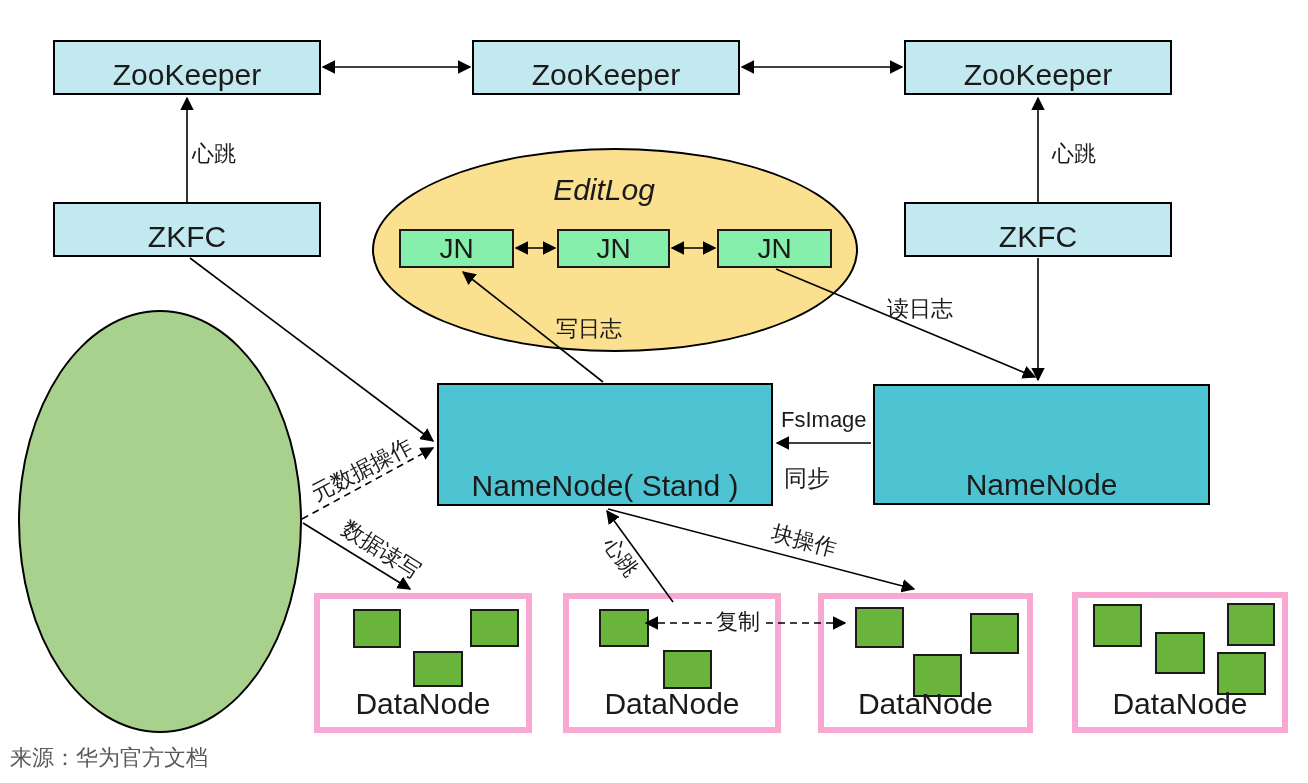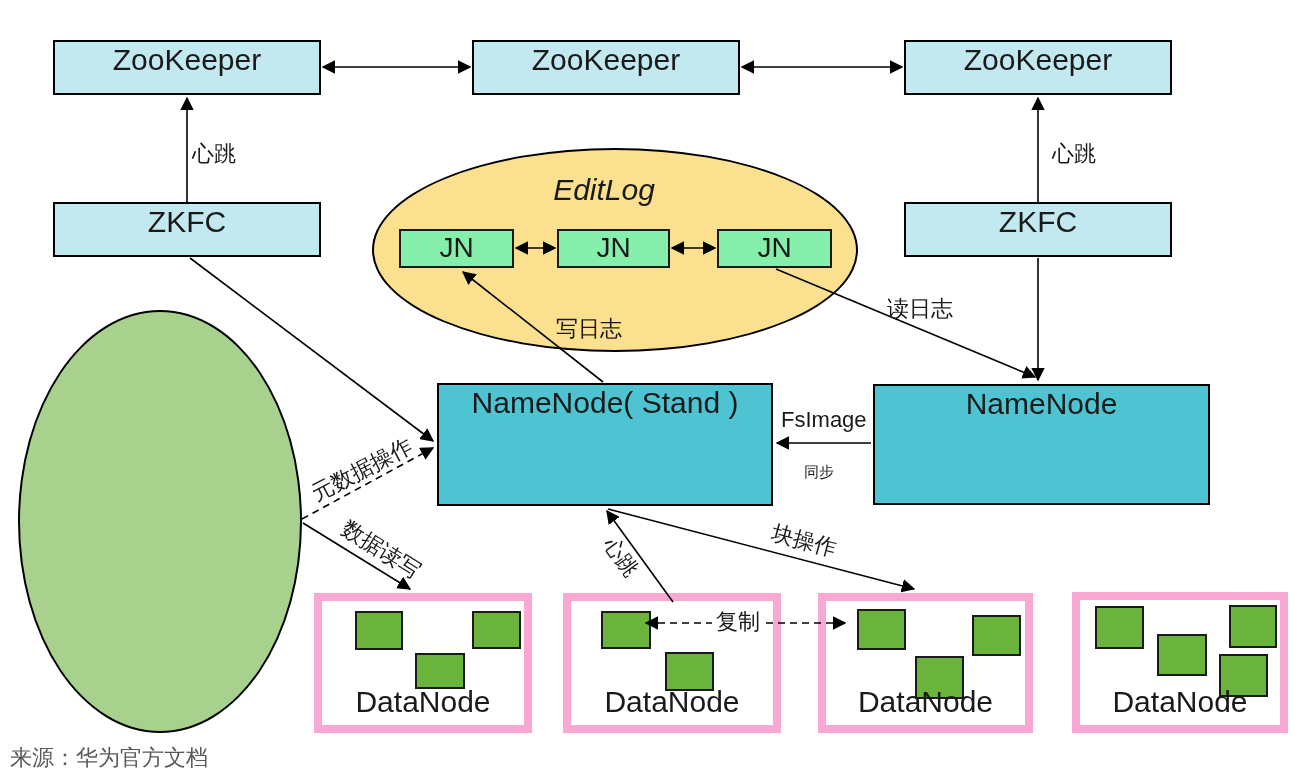--- a/index.html
+++ b/index.html
@@ -1,33 +1,33 @@
 <!DOCTYPE html>
 <html><head>
 <meta charset="utf-8">
 <style>
   html,body{margin:0;padding:0;background:#fff;}
   #canvas{
     position:relative;width:1308px;height:783px;background:#ffffff;overflow:hidden;
     font-family:"Liberation Sans",sans-serif;color:#1a1a1a;
   }
   .box{
-    position:absolute;display:flex;align-items:flex-start;justify-content:center;
+    position:absolute;display:flex;align-items:flex-end;justify-content:center;
     background:#c2e8f0;border:2px solid #000;box-sizing:border-box;
     font-size:30px;text-align:center;line-height:1.2;
   }
   .box.teal{background:#4ec3d2;flex-direction:row;}
   .box.jn{background:#86efac;font-size:28px;border:2px solid #1a1a1a;}
   .ellipse{
     position:absolute;border:2px solid #000;border-radius:50%;box-sizing:border-box;
   }
   .ellipse.yellow{background:#fae08f;}
   .ellipse.green{background:#a9d18e;}
   .dn{
-    position:absolute;background:#fff;border:8px solid #f9a8d4;box-sizing:border-box;
+    position:absolute;background:#fff;border:6px solid #f9a8d4;box-sizing:border-box;
   }
   .dn-label{
     position:absolute;left:0;right:0;bottom:6px;text-align:center;font-size:30px;
   }
   .sq{
     position:absolute;background:#6ab43c;border:2px solid #1a1a1a;box-sizing:border-box;
   }
   .lbl{position:absolute;font-size:22px;white-space:nowrap;z-index:3;}
   .lbl.rot{transform:translate(-50%,-50%);}
   #edges{position:absolute;left:0;top:0;z-index:2;pointer-events:none;}
@@ -139,21 +139,21 @@
       <line x1="608" y1="509" x2="914" y2="589" marker-end="url(#ah)"></line>
       <line x1="646" y1="623" x2="845" y2="623" stroke-dasharray="7 5" marker-start="url(#ah)" marker-end="url(#ah)"></line>
     </g>
   </svg>
 
   <div class="lbl" style="left:192px;top:139px;">心跳</div>
   <div class="lbl" style="left:1052px;top:139px;">心跳</div>
   <div class="lbl" style="left:556px;top:314px;">写日志</div>
   <div class="lbl" style="left:887px;top:294px;">读日志</div>
   <div class="lbl" style="left:781px;top:407px;">FsImage</div>
-  <div class="lbl" style="left:804px;top:463px;font-size:15px;">同步</div>
+  <div class="lbl" style="left:784px;top:463px;font-size:23px;">同步</div>
   <div class="lbl rot" style="left:362px;top:470px;transform:translate(-50%,-50%) rotate(-27.5deg);">元数据操作</div>
   <div class="lbl rot" style="left:381px;top:550px;transform:translate(-50%,-50%) rotate(32deg);">数据读写</div>
   <div class="lbl rot" style="left:621px;top:557px;font-size:21px;transform:translate(-50%,-50%) rotate(54deg);">心跳</div>
   <div class="lbl rot" style="left:804px;top:541px;transform:translate(-50%,-50%) rotate(15deg);">块操作</div>
   <div class="lbl rot bg-white" style="left:738px;top:622px;">复制</div>
 
   <div id="source-line">来源：华为官方文档</div>
 
 </div>
 

